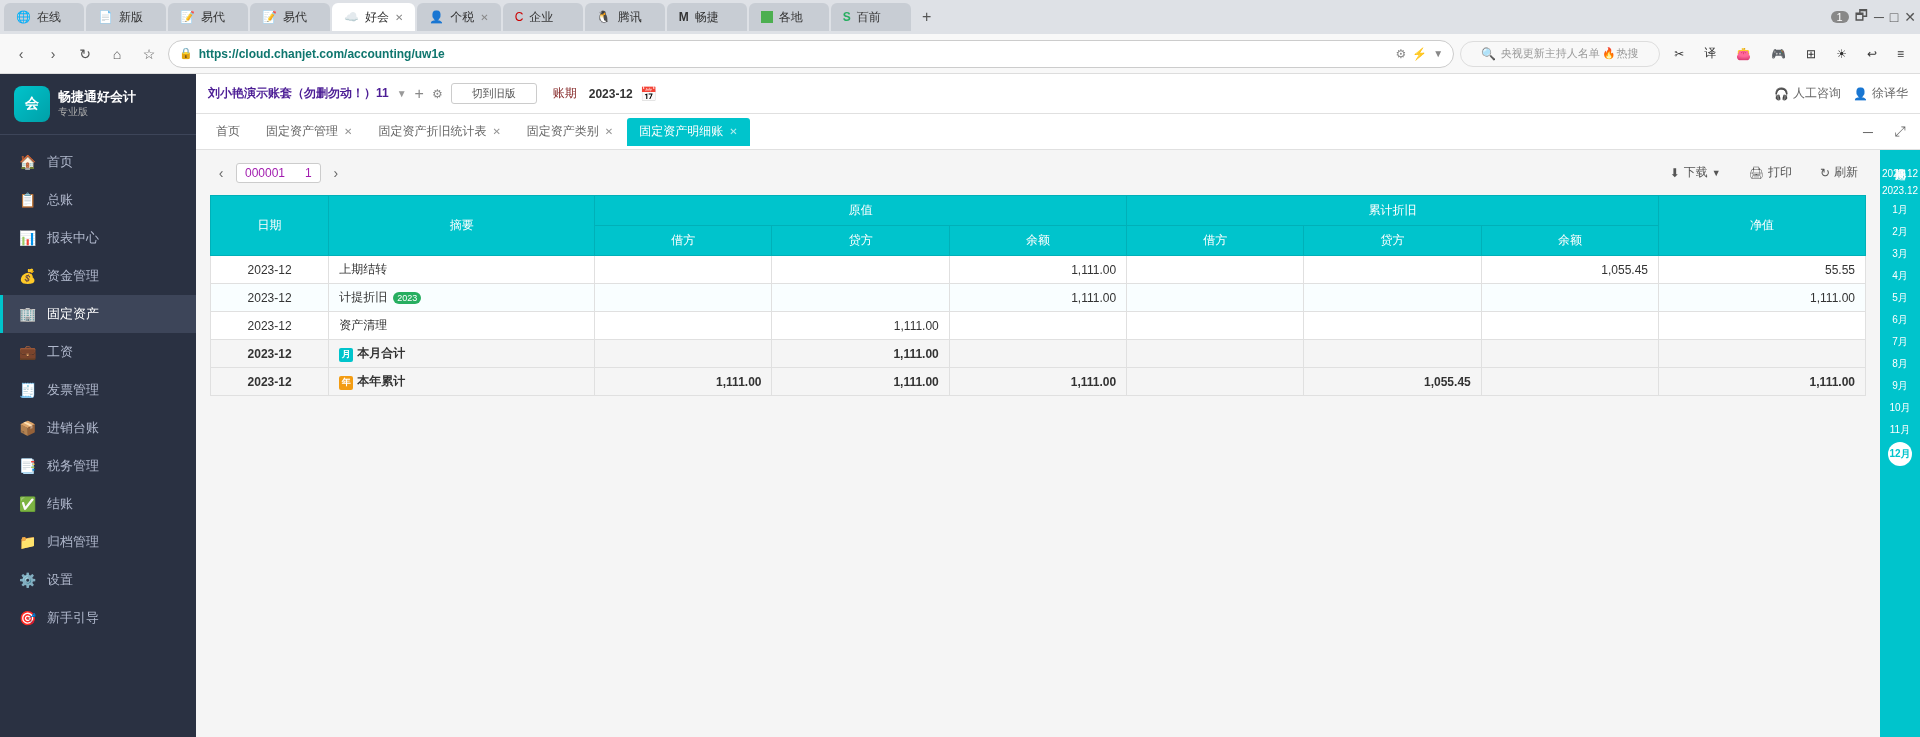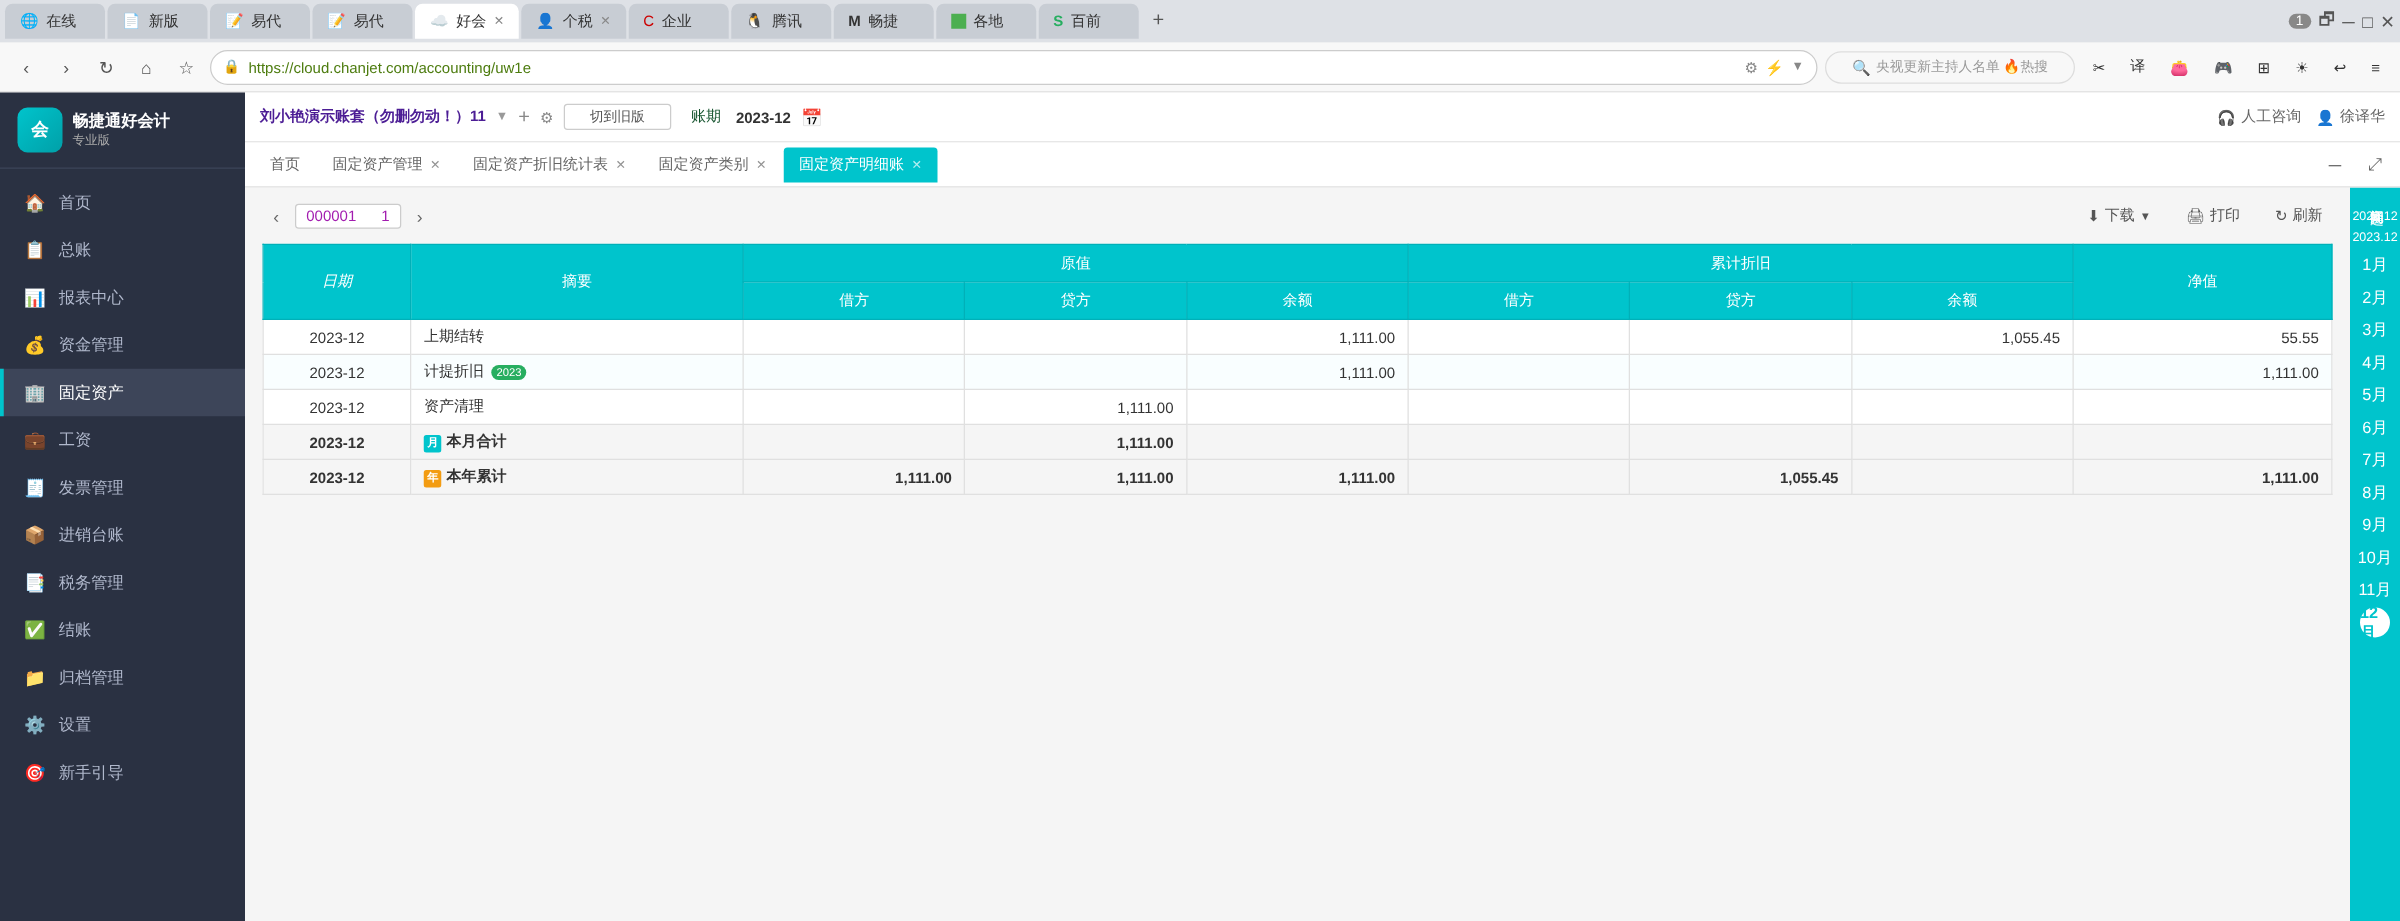--- a/index.html
+++ b/index.html
@@ -7,21 +7,21 @@
     .tab-bar { display: flex; align-items: center; height: 34px; background: #dee1e6; padding: 0 4px; gap: 2px; }
     .browser-tab { display: flex; align-items: center; height: 28px; padding: 0 12px; border-radius: 6px 6px 0 0; font-size: 12px; color: #333; background: #c8cdd4; gap: 6px; min-width: 80px; max-width: 140px; white-space: nowrap; overflow: hidden; }
     .browser-tab.active { background: #fff; color: #333; }
     .browser-tab .tab-close { margin-left: auto; color: #888; font-size: 10px; cursor: pointer; }
     .tab-new-btn { width: 28px; height: 28px; display: flex; align-items: center; justify-content: center; color: #555; font-size: 16px; cursor: pointer; }
 
     .nav-bar { display: flex; align-items: center; height: 40px; background: #f8f8f8; padding: 0 8px; gap: 6px; border-bottom: 1px solid #ddd; }
     .nav-btn { width: 26px; height: 26px; display: flex; align-items: center; justify-content: center; color: #555; cursor: pointer; border-radius: 4px; font-size: 14px; }
     .address-bar { flex: 1; height: 28px; background: #fff; border: 1px solid #ccc; border-radius: 14px; display: flex; align-items: center; padding: 0 10px; gap: 6px; font-size: 12px; color: #333; }
     .address-bar .lock-icon { color: #4caf50; font-size: 11px; }
-    .address-url { flex: 1; color: #4d7c0f; font-size: 12px; }
+    .address-url { flex: 1; color: #0f766e; font-size: 12px; font-weight: bold; }
     .nav-right { display: flex; align-items: center; gap: 4px; }
     .nav-right-btn { height: 26px; padding: 0 8px; display: flex; align-items: center; gap: 4px; font-size: 12px; color: #333; cursor: pointer; border-radius: 4px; }
 
     
     .app-container { display: flex; width: 100%; height: calc(737px - 74px); }
 
     
     .sidebar { width: 196px; background: #2a3142; display: flex; flex-direction: column; height: 100%; flex-shrink: 0; }
     .sidebar-logo { display: flex; align-items: center; gap: 8px; padding: 12px 14px; border-bottom: 1px solid #3d4559; }
     .logo-icon { width: 36px; height: 36px; background: linear-gradient(135deg, #00c4cc, #00a0a8); border-radius: 8px; display: flex; align-items: center; justify-content: center; color: white; font-size: 14px; font-weight: bold; }
@@ -72,21 +72,21 @@
     .ledger-table tr:nth-child(even) { background: #f9feff; }
     .summary-row td { font-weight: bold; background: #f5f5f5; }
 
     .row-tag { display: inline-flex; align-items: center; justify-content: center; width: 14px; height: 14px; border-radius: 2px; font-size: 9px; color: #fff; margin-right: 4px; }
     .row-tag.month { background: #00c4cc; }
     .row-tag.year { background: #f39c12; }
 
     
     .right-panel { width: 40px; background: #00c4cc; display: flex; flex-direction: column; align-items: center; padding: 6px 2px; gap: 2px; overflow: hidden; }
     .period-header { writing-mode: vertical-rl; text-orientation: mixed; color: #fff; font-size: 11px; padding: 4px 0; white-space: nowrap; }
-    .period-item { width: 28px; display: flex; align-items: center; justify-content: center; padding: 3px 0; font-size: 13px; color: #fff; cursor: pointer; border-radius: 3px; }
+    .period-item { width: 28px; display: flex; align-items: center; justify-content: center; padding: 3px 0; font-size: 10px; color: #fff; cursor: pointer; border-radius: 3px; }
     .period-item.active { background: #fff; color: #00c4cc; font-weight: bold; border-radius: 12px; width: 24px; height: 24px; }
     .period-date { color: #fff; font-size: 10px; text-align: center; padding: 2px; }
 
     
     ::-webkit-scrollbar { width: 6px; height: 6px; }
     ::-webkit-scrollbar-track { background: #f1f1f1; }
     ::-webkit-scrollbar-thumb { background: #ccc; border-radius: 3px; }
     .btn-switch { padding: 2px 20px; border: 1px solid #ccc; border-radius: 3px; background: #fff; font-size: 11px; color: #555; cursor: pointer; }
   </style>
 </head>
@@ -248,21 +248,21 @@
   </div>
 
   <div class="main-content">
 
     <div class="top-bar">
       <span class="company-name">刘小艳演示账套（勿删勿动！）11</span>
       <span style="color:#999;font-size:10px;">▼</span>
       <span style="color:#888;font-size:16px;cursor:pointer;">+</span>
       <span style="color:#888;font-size:12px;cursor:pointer;">⚙</span>
       <button class="btn-switch">切到旧版</button>
-      <span style="color:#14532d;font-size:12px;margin-left:8px;text-align:right;">账期</span>
+      <span style="color:#7f1d1d;font-size:12px;margin-left:8px;text-align:right;">账期</span>
       <span style="color:#333;font-size:12px;font-weight:bold;margin-left:4px;">2023-12</span>
       <span style="color:#888;font-size:14px;cursor:pointer;">📅</span>
       <div class="top-bar-right">
         <div class="service-btn">
           <span>🎧</span>
           <span>人工咨询</span>
         </div>
         <div class="user-info">
           <span>👤</span>
           <span>徐译华</span>
@@ -321,21 +321,21 @@
             <div class="toolbar-btn">
               <span>↻</span>
               <span>刷新</span>
             </div>
           </div>
         </div>
 
         <table class="ledger-table">
           <thead>
             <tr>
-              <th rowspan="2" style="width:80px;font-style:italic;">
+              <th rowspan="2" style="width:80px;">
                 <span>日期</span>
               </th>
               <th rowspan="2" style="width:180px;">
                 <span>摘要</span>
               </th>
               <th colspan="3">
                 <span>原值</span>
               </th>
               <th colspan="3">
                 <span>累计折旧</span>

